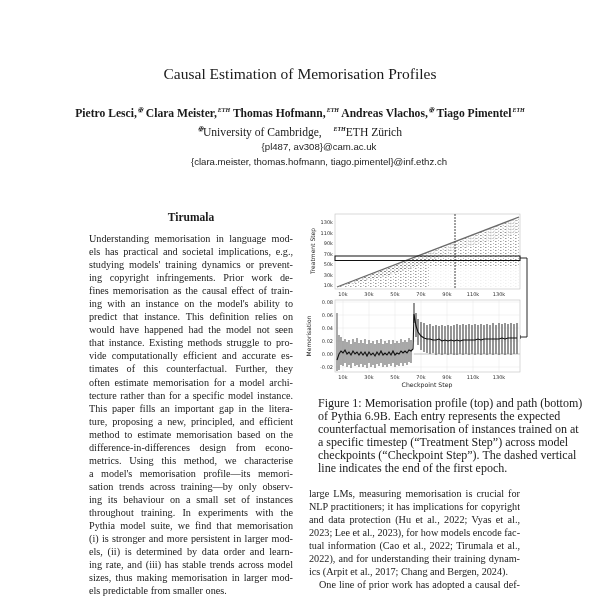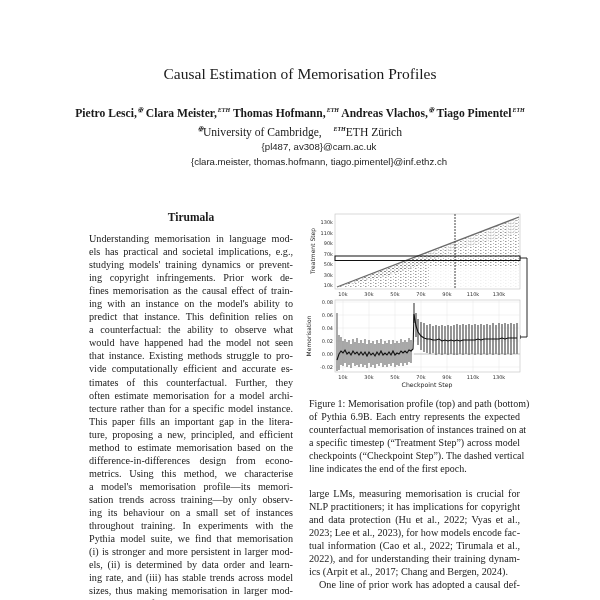--- a/index.html
+++ b/index.html
@@ -11,21 +11,21 @@
   .affil sup { font-size:6px; font-style:italic; font-weight:bold; vertical-align:5px; }
   .email { position:absolute; left:0; width:600px; text-align:center; font-family:"Liberation Sans", sans-serif; font-size:9.6px; color:#222;margin-left:19px; }
   .abs-head { position:absolute; top:211px; left:89px; width:204px; text-align:center; font-weight:bold; font-size:11.5px; }
   .col { position:absolute; font-size:10.2px; line-height:13.05px; text-align:justify; }
   .col .line { display:block; text-align:justify; text-align-last:justify; white-space:nowrap; }
   .col .last { text-align-last:left; }
   .gh { position:absolute; left:89px; top:617px; font-family:"Liberation Sans", sans-serif; font-size:9.5px; display:flex; align-items:flex-start; }
   .gh .ico { width:12px; height:12px; border:2px solid #111; border-radius:50%; box-sizing:border-box; margin-right:8px; }
   .gh .bar { width:1px; height:12px; background:#333; margin-right:6px; }
   .fig { position:absolute; left:300px; top:205px; width:235px; height:185px; }
-  .caption { position:absolute; left:309px; top:397px; width:211px; font-size:10px; line-height:13.05px; }
+  .caption { position:absolute; left:318px; top:397px; width:211px; font-size:12px; line-height:13.05px; }
   .caption .line { display:block; text-align:justify; text-align-last:justify; white-space:nowrap; }
   .caption .last { text-align-last:left; }
   .body-r { position:absolute; left:309px; top:487px; width:211px; }
   svg text { font-family:"DejaVu Sans", sans-serif; }
 </style>
 </head>
 <body>
 
 <div class="title">Causal Estimation of Memorisation Profiles</div>
 
@@ -48,21 +48,20 @@
 <div class="abs-head">Tirumala</div>
 
 <div class="col" style="left:89px; top:232px; width:204px;">
   <span class="line">Understanding memorisation in language mod-</span>
   <span class="line">els has practical and societal implications, e.g.,</span>
   <span class="line">studying models' training dynamics or prevent-</span>
   <span class="line">ing copyright infringements. Prior work de-</span>
   <span class="line">fines memorisation as the causal effect of train-</span>
   <span class="line">ing with an instance on the model's ability to</span>
   <span class="line">predict that instance. This definition relies on</span>
-  <span class="line">a counterfactual: the ability to observe what</span>
   <span class="line">would have happened had the model not seen</span>
   <span class="line">that instance. Existing methods struggle to pro-</span>
   <span class="line">vide computationally efficient and accurate es-</span>
   <span class="line">timates of this counterfactual. Further, they</span>
   <span class="line">often estimate memorisation for a model archi-</span>
   <span class="line">tecture rather than for a specific model instance.</span>
   <span class="line">This paper fills an important gap in the litera-</span>
   <span class="line">ture, proposing a new, principled, and efficient</span>
   <span class="line">method to estimate memorisation based on the</span>
   <span class="line">difference-in-differences design from econo-</span>

